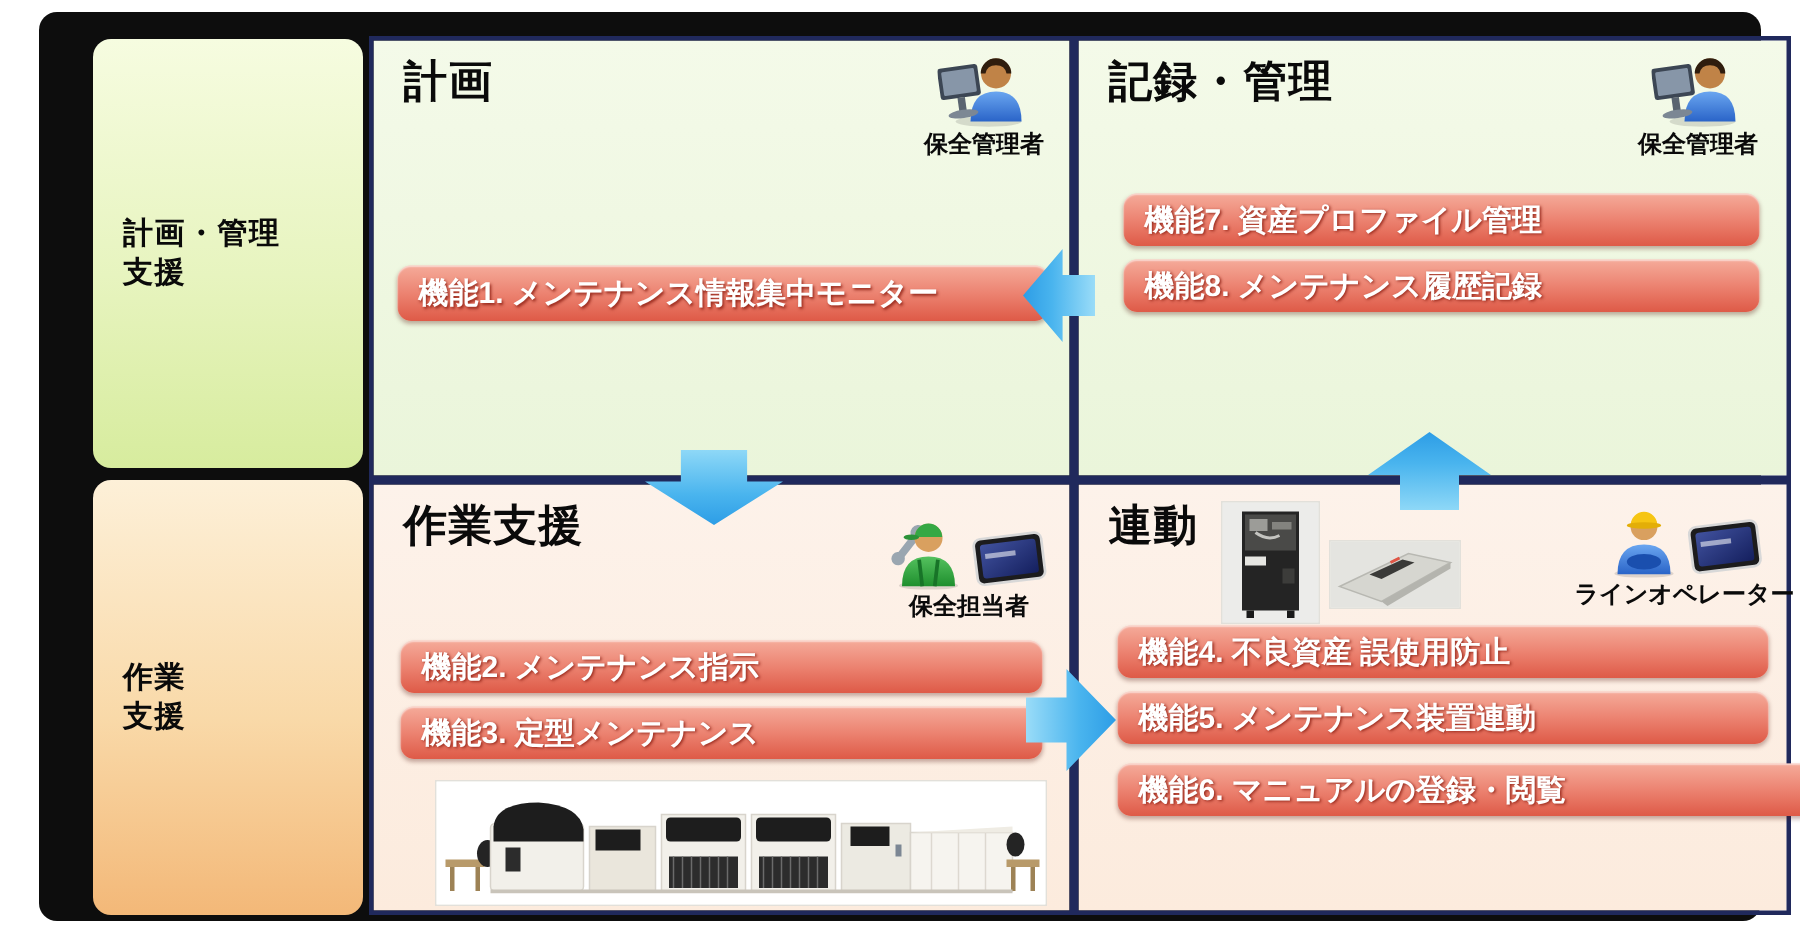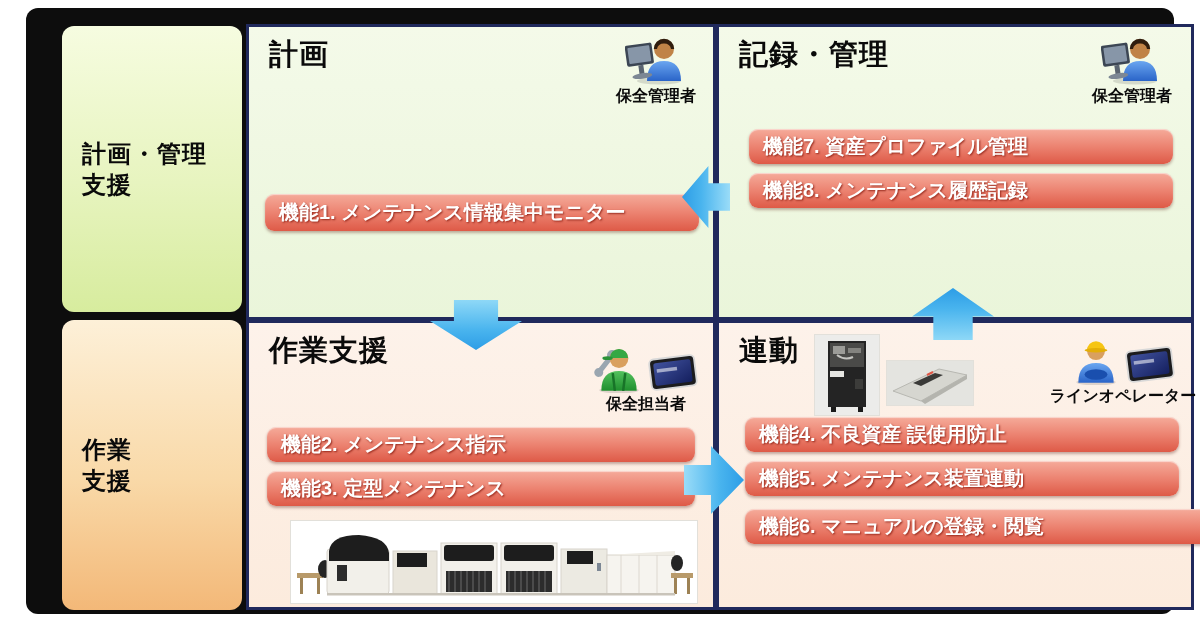--- a/index.html
+++ b/index.html
@@ -10,21 +10,21 @@
          background:#0d0d0d;border-radius:12px;}
 
   
   .side-panel{position:absolute;width:180px;border-radius:12px;
               display:flex;flex-direction:column;justify-content:center;
               padding-left:20px;box-sizing:border-box;}
   .side-green{left:36px;top:18px;height:286px;
               background:linear-gradient(180deg,#f6fce0 0%,#e7f4bf 55%,#d7ec9e 100%);}
   .side-orange{left:36px;top:312px;height:290px;
                background:linear-gradient(180deg,#fdf0d8 0%,#f9d9a8 55%,#f3b878 100%);}
-  .side-text span{display:block;font-size:24px;font-weight:800;color:#0a0a0a;
+  .side-text span{display:block;font-size:20px;font-weight:800;color:#0a0a0a;
                   line-height:1.3;letter-spacing:1px;}
 
   
   .quad{position:absolute;border:3px solid #20295c;box-sizing:border-box;}
   .q-green{background:linear-gradient(180deg,#f4fae9 0%,#eaf5da 100%);}
   .q-peach{background:linear-gradient(180deg,#fdf2ea 0%,#fcebdd 100%);}
   .q-plan{left:220px;top:16px;width:470px;height:296px;}
   .q-record{left:690px;top:16px;width:478px;height:296px;}
   .q-work{left:220px;top:312px;width:470px;height:290px;text-align:right;}
   .q-link{left:690px;top:312px;width:478px;height:290px;}
@@ -109,21 +109,21 @@
         <path d="M28.8,14 A10.2,10.2 0 0 1 49.2,14 L46,14 Q45,8.5 39,8.5 Q33,8.5 32,14 Z" fill="#2f1d0e"></path>
         <g transform="rotate(-8 16 28)">
           <rect x="2" y="9" width="27" height="21" rx="2" fill="#3c4654"></rect>
           <rect x="4.5" y="11.5" width="22" height="16" rx="1" fill="#8796a8"></rect>
           <rect x="13" y="30" width="5" height="9" fill="#5a6470"></rect>
           <ellipse cx="15.5" cy="41" rx="10" ry="2.8" fill="#7c8794"></ellipse>
         </g>
       </svg>
       <div class="actor-label">保全管理者</div>
     </div>
-    <div class="func-bar" style="left:16px;top:150px;width:434px;height:37px;margin-top:17px;">機能1. メンテナンス情報集中モニター</div>
+    <div class="func-bar" style="left:16px;top:150px;width:434px;height:37px;">機能1. メンテナンス情報集中モニター</div>
   </section>
 
   <section class="quad q-green q-record">
     <h2 class="quad-title">記録・管理</h2>
     <div class="actor" style="left:358px;top:8px;width:110px;">
       <svg width="62" height="50" viewBox="0 0 62 50">
         <ellipse cx="34" cy="46" rx="22" ry="3.5" fill="#000" opacity=".12"></ellipse>
         <path d="M22,46 Q22,26 39,26 Q56,26 56,46 Z" fill="url(#gBlue)"></path>
         <circle cx="39" cy="14" r="10" fill="#c08347"></circle>
         <path d="M28.8,14 A10.2,10.2 0 0 1 49.2,14 L46,14 Q45,8.5 39,8.5 Q33,8.5 32,14 Z" fill="#2f1d0e"></path>

